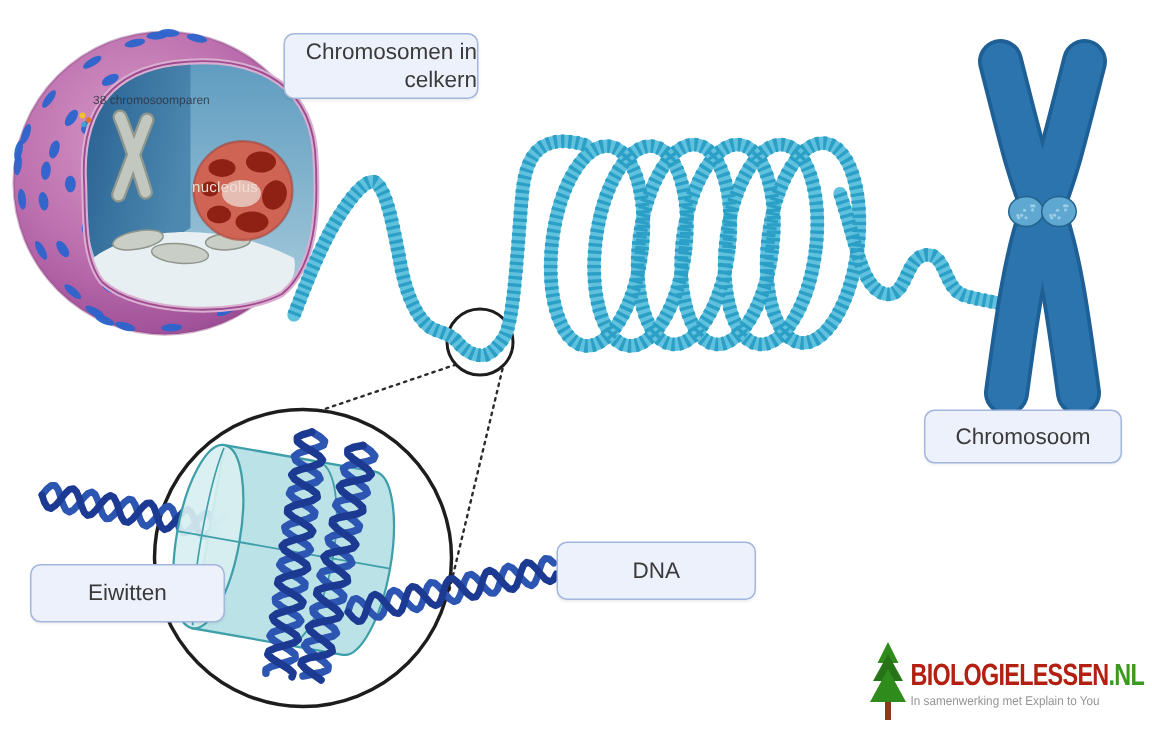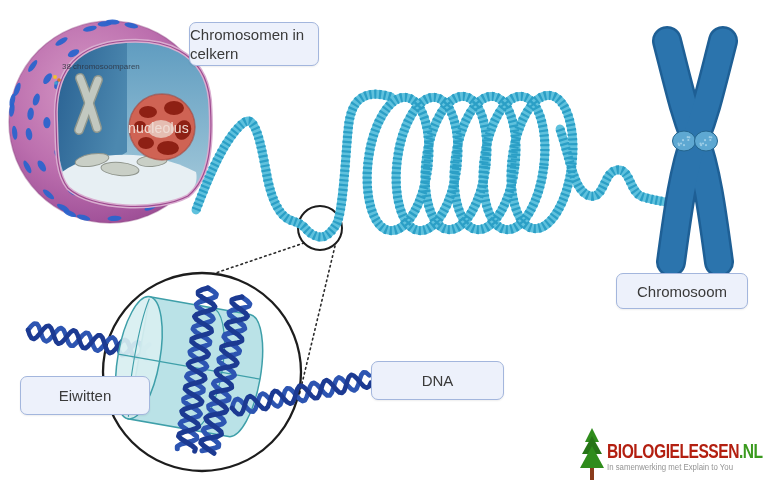--- a/index.html
+++ b/index.html
@@ -2,32 +2,32 @@
 <html style="--coil-light: #5fc1dd; --coil-dark: #2b9fc6; --helix-dark: #1c3a92; --helix-mid: #2d55b2; --chromosome-body: #2b74ad; --chromosome-edge: #1e5f95; --centromere: #5ea8d2; --label-bg: #edf1fb; --label-border: #a3b6dd; --pore-blue: #2b64cc; --brand-red: #b31f10; --brand-green: #3a9a1e;"><head>
 <meta charset="utf-8">
 <style>
   html,body{margin:0;padding:0;background:#fff;}
   .stage{position:relative;width:768px;height:494px;background:#ffffff;overflow:hidden;
          font-family:"Liberation Sans",sans-serif;}
   svg.scene{position:absolute;left:0;top:0;width:768px;height:494px;}
 
   
   .label-box{position:absolute;display:flex;align-items:center;justify-content:center;
-    text-align:left;background:var(--label-bg);border:1.5px solid var(--label-border);
+    text-align:right;background:var(--label-bg);border:1.5px solid var(--label-border);
     border-radius:7px;color:#3a3a3a;font-size:15px;line-height:19px;
     box-shadow:0 1px 2px rgba(0,0,0,.07);}
   #lbl-chromosomen{left:189px;top:22px;width:128px;height:42px;}
   #lbl-opgerold{left:398px;top:238px;width:127px;height:33px;}
   #lbl-chromosoom{left:602px;top:273px;width:130px;height:34px;margin-left:14px;}
   #lbl-eiwitten{left:20px;top:376px;width:128px;height:37px;}
   #lbl-dna{left:371px;top:361px;width:131px;height:37px;}
 
   
   .nucleus-label{position:absolute;white-space:nowrap;}
-  #nucleolus-label{left:128px;top:120px;font-size:14px;color:#efdcd4;letter-spacing:.2px;}
+  #nucleolus-label{left:128px;top:120px;font-size:10px;color:#efdcd4;letter-spacing:.2px;}
   #pairs-label{left:62px;top:62px;font-size:8px;color:#2e3340;opacity:.85;}
 
   
   .coil-base{stroke:var(--coil-light);stroke-width:8.8;fill:none;stroke-linecap:round;}
   .coil-dash{stroke:var(--coil-dark);stroke-width:9.2;fill:none;stroke-dasharray:2.2 2.6;}
 
   
   .chrom-under{stroke:var(--chromosome-edge);stroke-width:30;fill:none;stroke-linecap:round;}
   .chrom-main{stroke:var(--chromosome-body);stroke-width:25;fill:none;stroke-linecap:round;}
 

